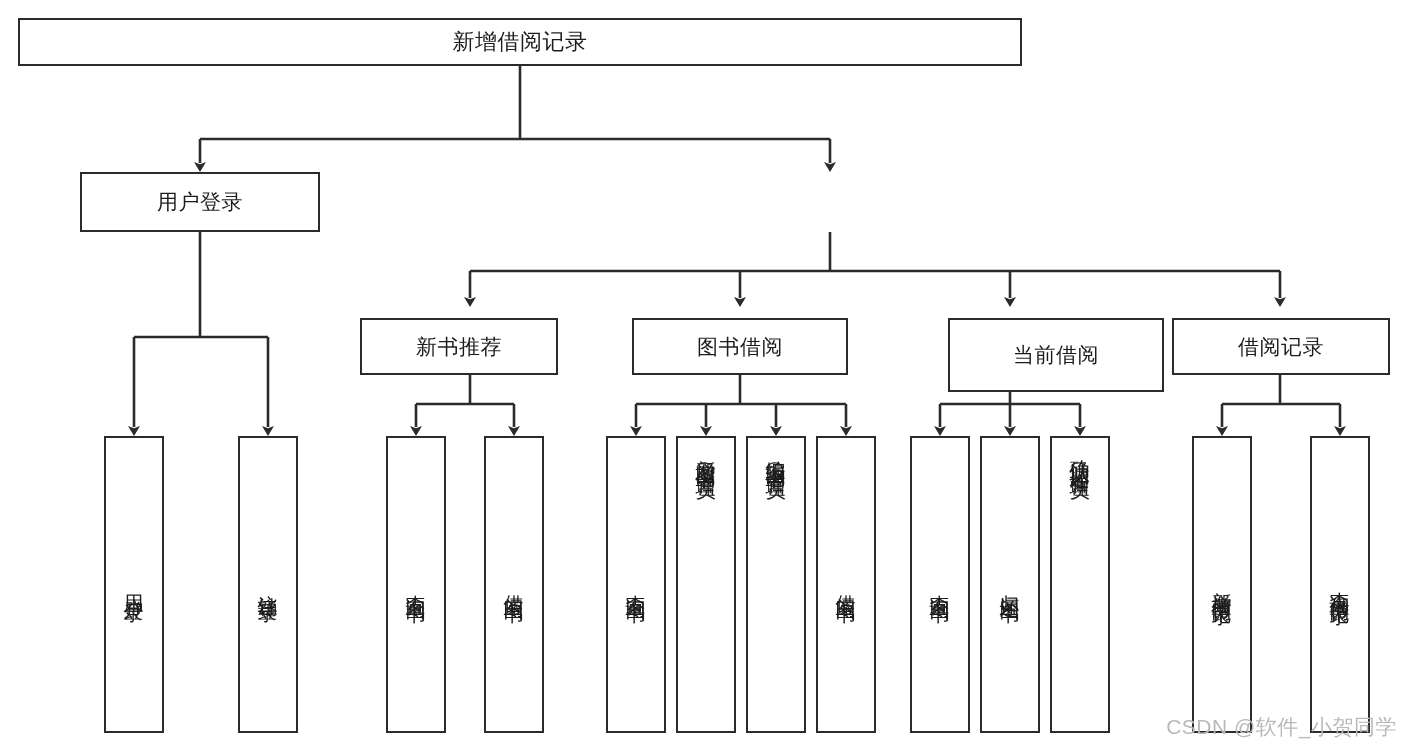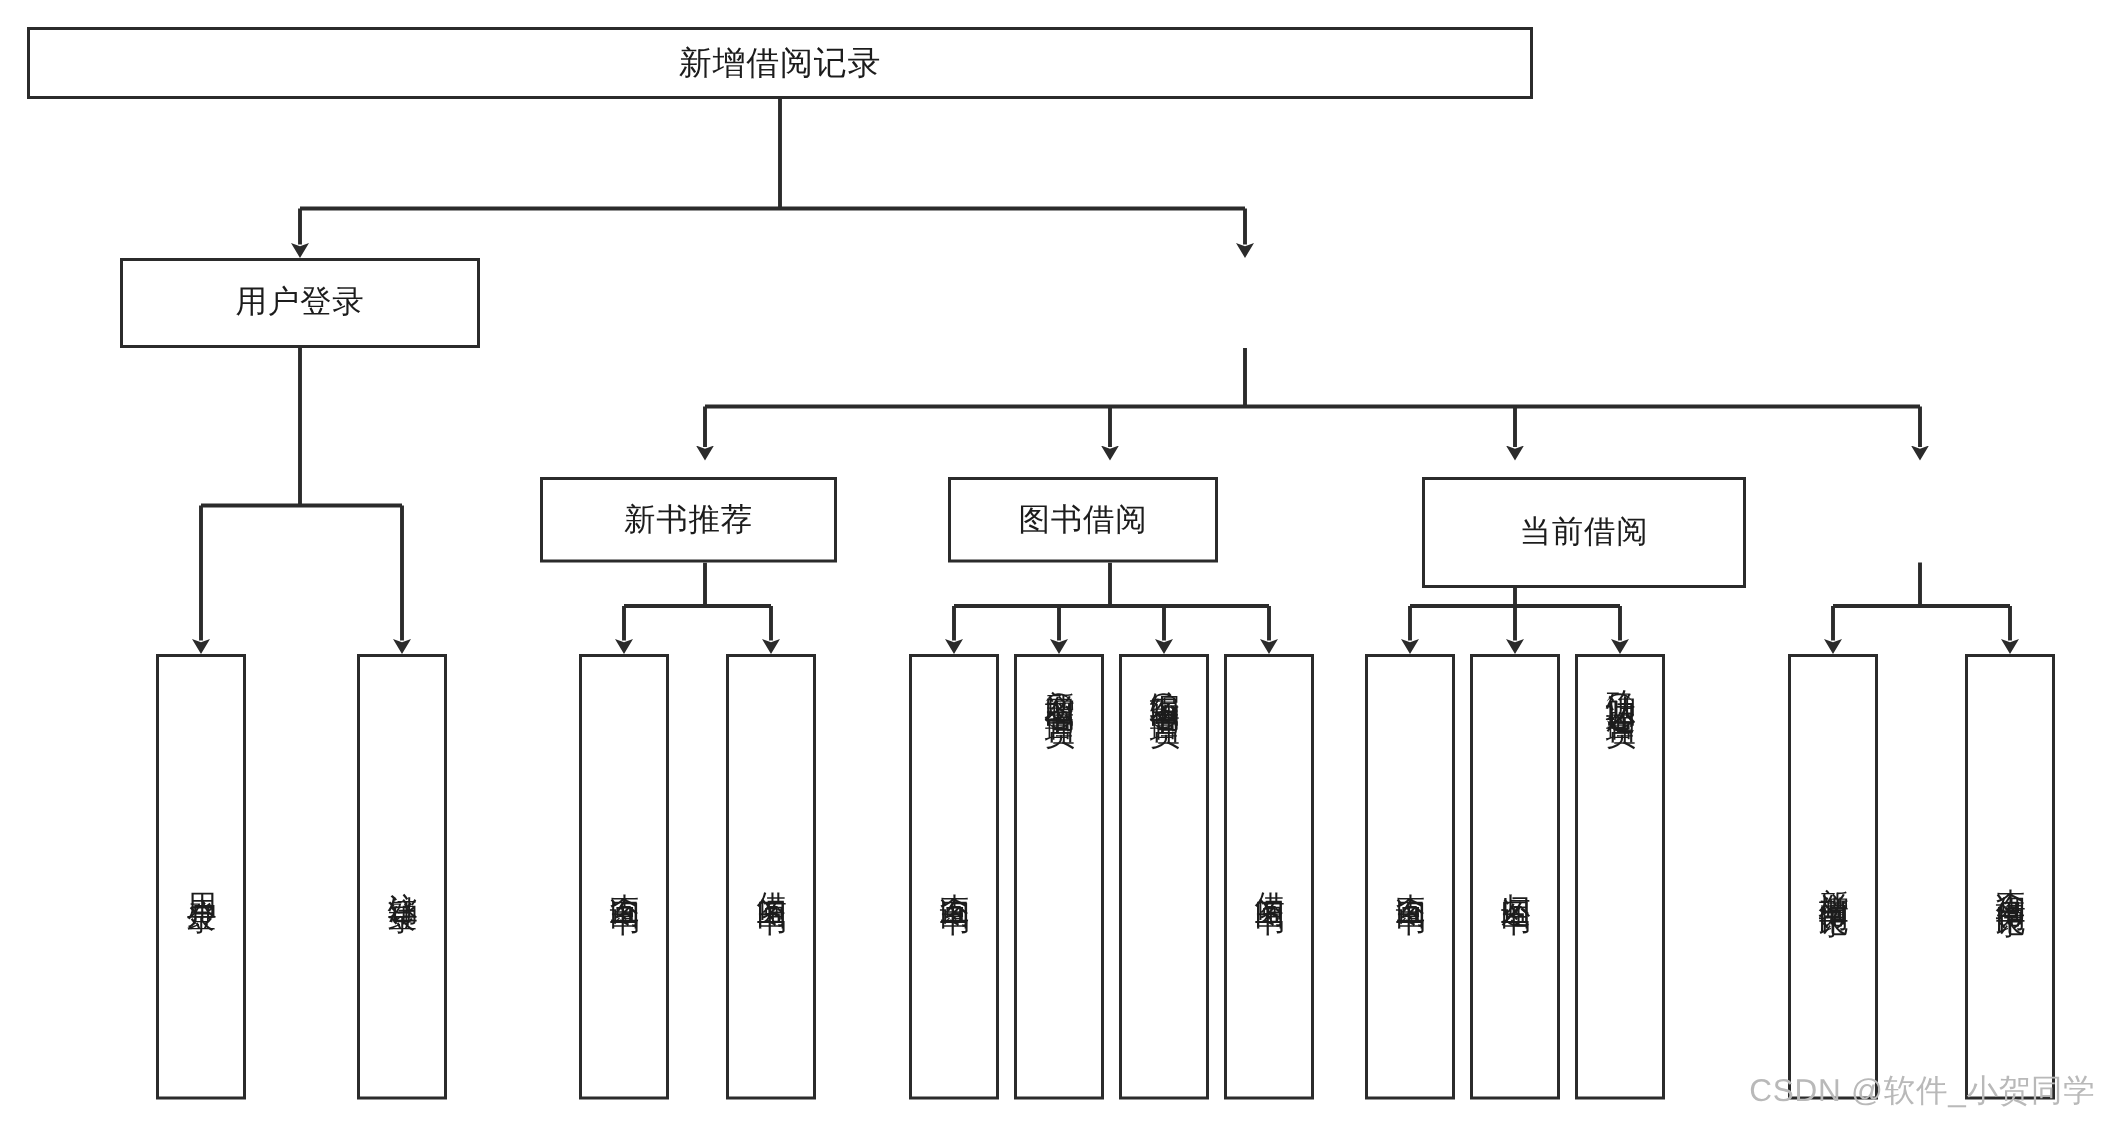--- a/index.html
+++ b/index.html
@@ -137,26 +137,29 @@
     <span class="node-label">新增借阅记录</span>
   </div>
 
   <div class="node h" style="left:80px; top:172px; width:240px; height:60px;">
     <span class="node-label">用户登录</span>
   </div>
 
   <div class="node h" style="left:360px; top:318px; width:198px; height:57px;">
     <span class="node-label">新书推荐</span>
   </div>
-  <div class="node h" style="left:632px; top:318px; width:180px; height:57px;">
+  <div class="node h" style="left:632px; top:318px; width:216px; height:57px;">
     <span class="node-label">图书借阅</span>
   </div>
   <div class="node h" style="left:948px; top:318px; width:216px; height:74px;">
     <span class="node-label">当前借阅</span>
   </div>
+  <div class="node h" style="left:1172px; top:318px; width:218px; height:57px;">
+    <span class="node-label">借阅记录</span>
+  </div>
 
   <div class="node v centered" style="left:104px; top:436px; width:60px; height:297px;">
     <span class="node-label">用户登录</span>
   </div>
   <div class="node v centered" style="left:238px; top:436px; width:60px; height:297px;">
     <span class="node-label">注销登录</span>
   </div>
 
   <div class="node v centered" style="left:386px; top:436px; width:60px; height:297px;">
     <span class="node-label">查询图书</span>

